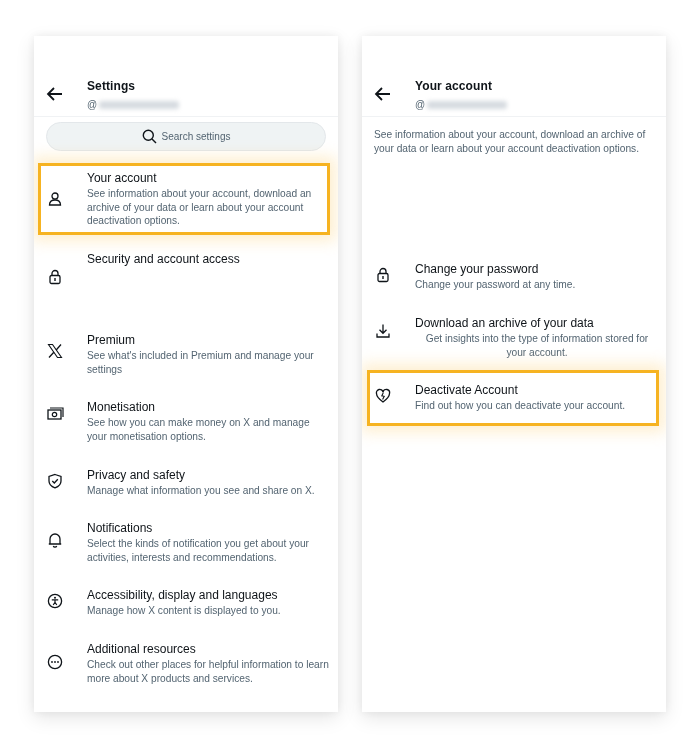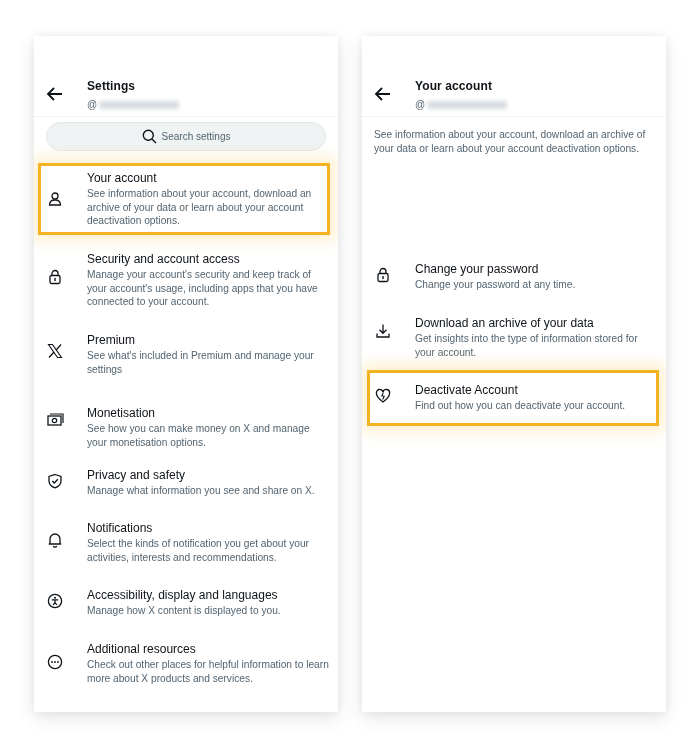--- a/index.html
+++ b/index.html
@@ -68,33 +68,32 @@
     <div class="desc">See information about your account, download an archive of your data or learn about your account deactivation options.</div>
   </div>
 
   <div class="item" style="top:216px; height:58px;padding-left:8px;">
     <svg class="icon" style="top:17px" viewBox="0 0 16 16">
         <rect x="3" y="6.5" width="10" height="8" rx="1.5" fill="none" stroke="#0f1419" stroke-width="1.3"></rect>
         <path d="M5 6.5 V4.5 A3 3 0 0 1 11 4.5 V6.5" fill="none" stroke="#0f1419" stroke-width="1.3"></path>
         <rect x="7.3" y="9" width="1.4" height="3" fill="#0f1419"></rect>
       </svg>
     <div class="label">Security and account access</div>
-    <div class="desc">Manage your account's security and keep track of your account's usage, including apps that you have connected to your account.</div>
   </div>
 
   <div class="item" style="top:297px; height:44px;">
     <svg class="icon" style="top:10px" viewBox="0 0 16 16">
         <path d="M1.5 1.5 H5.5 L14.5 14.5 H10.5 Z" fill="none" stroke="#0f1419" stroke-width="1.1"></path>
         <path d="M14 1.5 L9.2 7 M6.8 9.2 L2 14.5" stroke="#0f1419" stroke-width="1.3"></path>
       </svg>
     <div class="label">Premium</div>
     <div class="desc">See what's included in Premium and manage your settings</div>
   </div>
 
-  <div class="item" style="top:364px; height:44px;margin-top:6px;">
+  <div class="item" style="top:364px; height:44px;">
     <svg class="icon" style="top:6px; width:17px;" viewBox="0 0 17 16">
         <rect x="1" y="4" width="13" height="9" fill="none" stroke="#0f1419" stroke-width="1.3"></rect>
         <path d="M3 2 H16 V11" fill="none" stroke="#0f1419" stroke-width="1.2"></path>
         <circle cx="7.5" cy="8.5" r="2.2" fill="none" stroke="#0f1419" stroke-width="1.2"></circle>
       </svg>
     <div class="label">Monetisation</div>
     <div class="desc">See how you can make money on X and manage your monetisation options.</div>
   </div>
 
   <div class="item" style="top:432px; height:30px;">
@@ -154,21 +153,21 @@
   <div class="item" style="top:226px; height:30px;">
     <svg class="icon" style="top:5px" viewBox="0 0 16 16">
         <rect x="3" y="6.5" width="10" height="8" rx="1.5" fill="none" stroke="#0f1419" stroke-width="1.3"></rect>
         <path d="M5 6.5 V4.5 A3 3 0 0 1 11 4.5 V6.5" fill="none" stroke="#0f1419" stroke-width="1.3"></path>
         <rect x="7.3" y="9" width="1.4" height="3" fill="#0f1419"></rect>
       </svg>
     <div class="label">Change your password</div>
     <div class="desc">Change your password at any time.</div>
   </div>
 
-  <div class="item" style="top:280px; height:44px;">
+  <div class="item" style="top:280px; height:44px;text-align:center;">
     <svg class="icon" style="top:7px" viewBox="0 0 16 16">
         <path d="M8 1.5 V10 M4.5 6.8 L8 10.3 L11.5 6.8 M2 10.5 V14 H14 V10.5" fill="none" stroke="#0f1419" stroke-width="1.3"></path>
       </svg>
     <div class="label">Download an archive of your data</div>
     <div class="desc">Get insights into the type of information stored for your account.</div>
   </div>
 
   <div class="highlight" style="left:5px; top:334px; width:292px; height:56px;"></div>
 
   <div class="item" style="top:347px; height:30px;">

